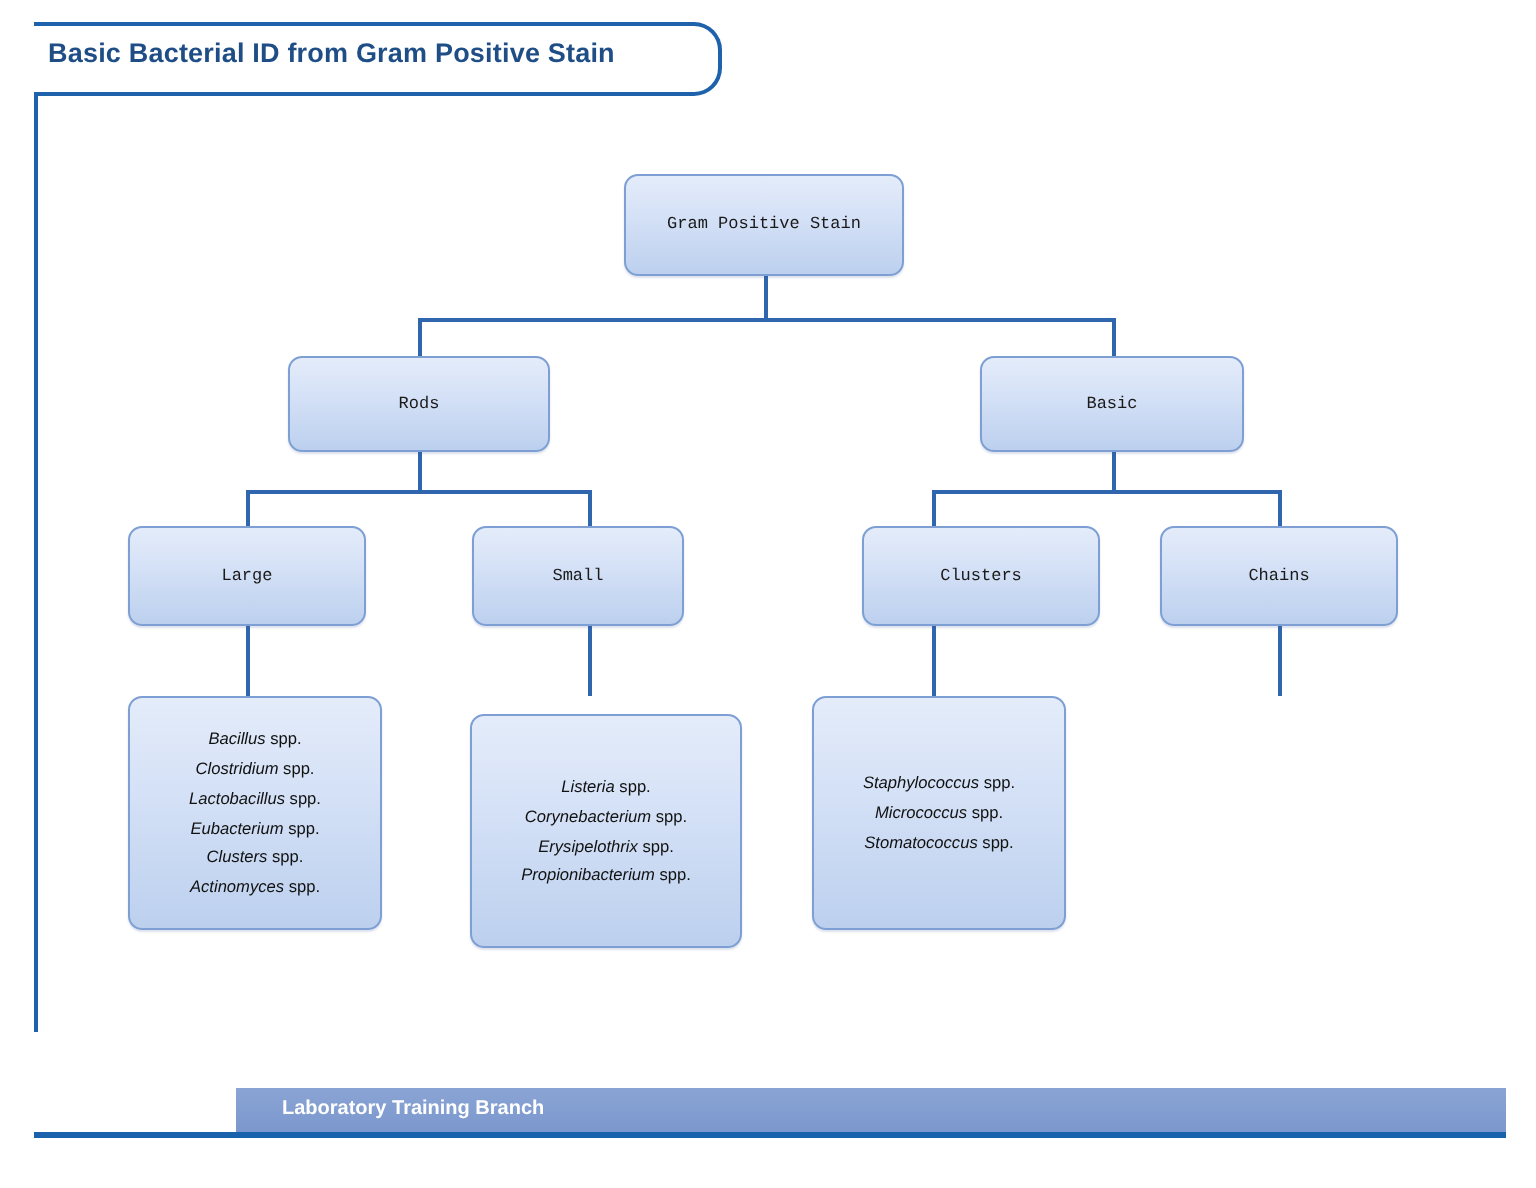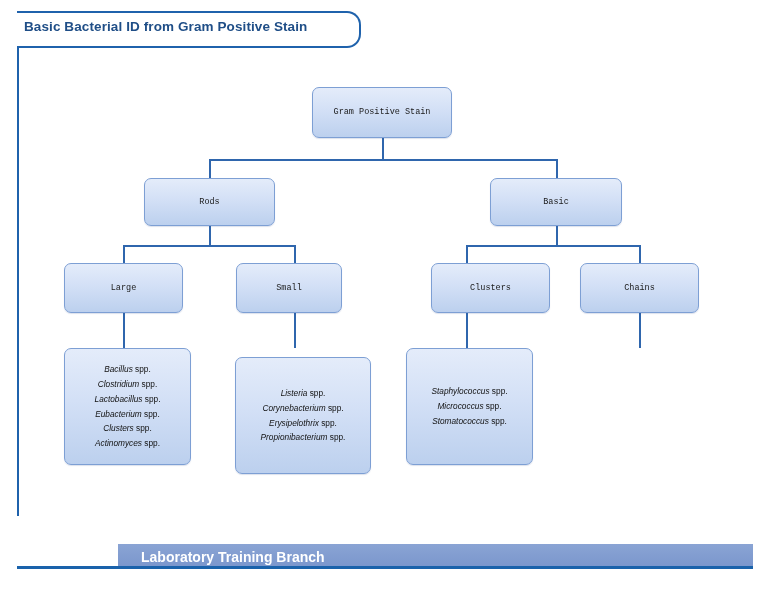--- a/index.html
+++ b/index.html
@@ -149,21 +149,21 @@
     left: 118px;
     top: 544px;
     width: 635px;
     height: 22px;
     background: linear-gradient(to bottom, #8aa4d4 0%, #7b97cd 100%);
   }
   .branch-label {
     position: absolute;
     left: 23px;
     top: 5px;
-    font-size: 14px;
+    font-size: 10px;
     font-weight: bold;
     color: #ffffff;
     white-space: nowrap;
   }
   .bottom-rule {
     position: absolute;
     left: 17px;
     top: 566px;
     width: 736px;
     height: 3px;

